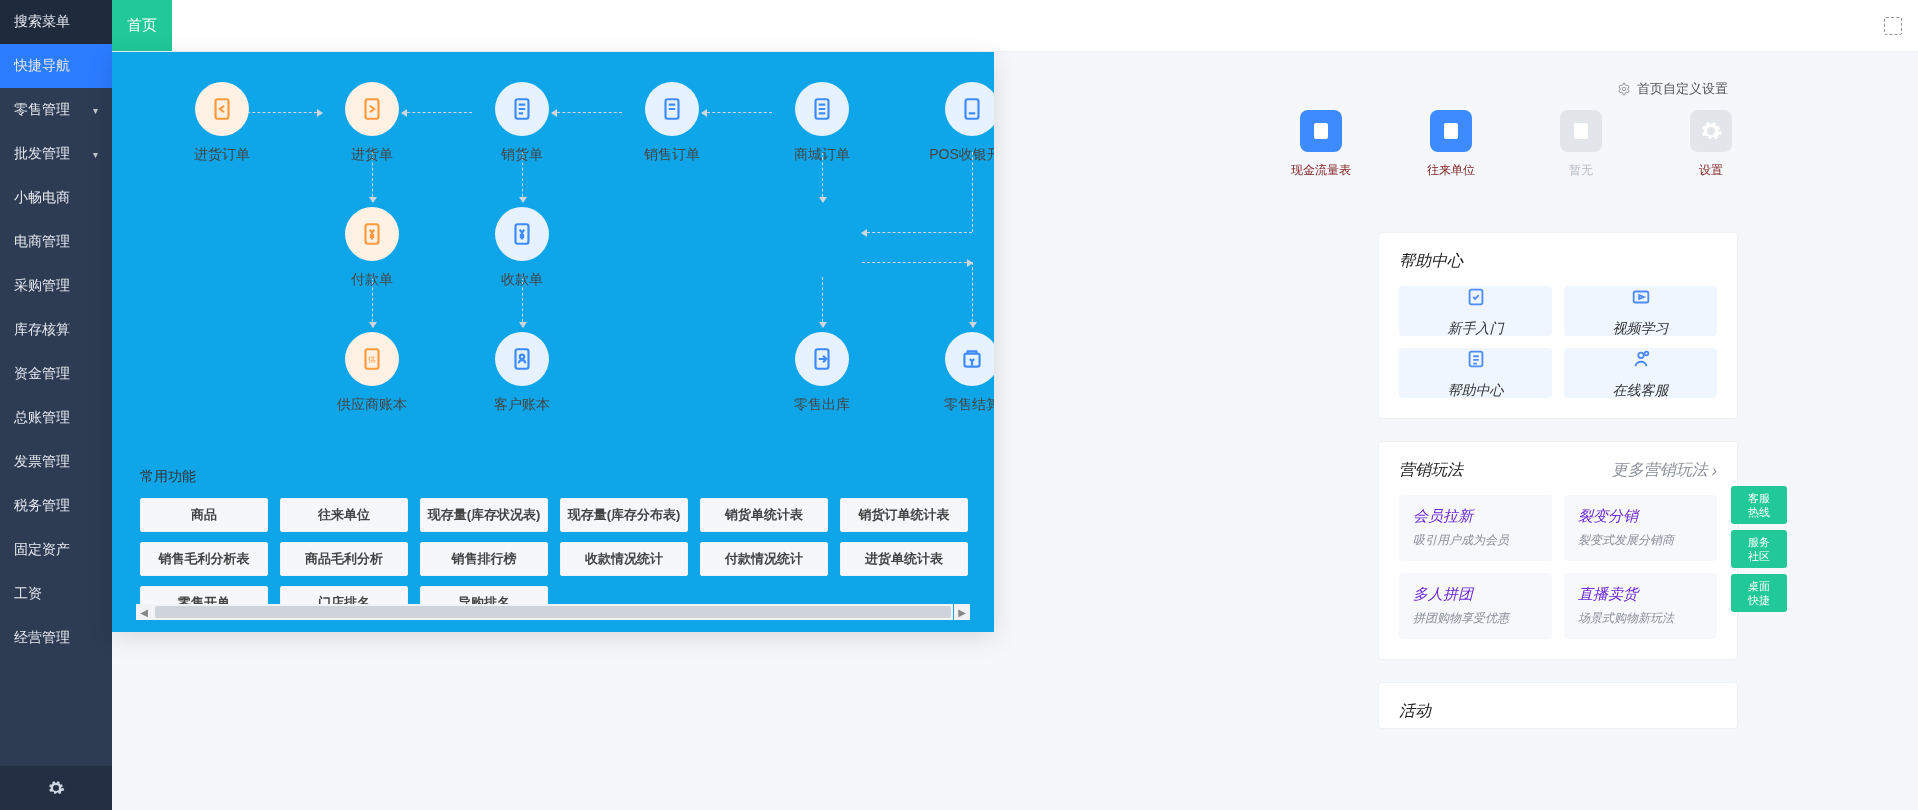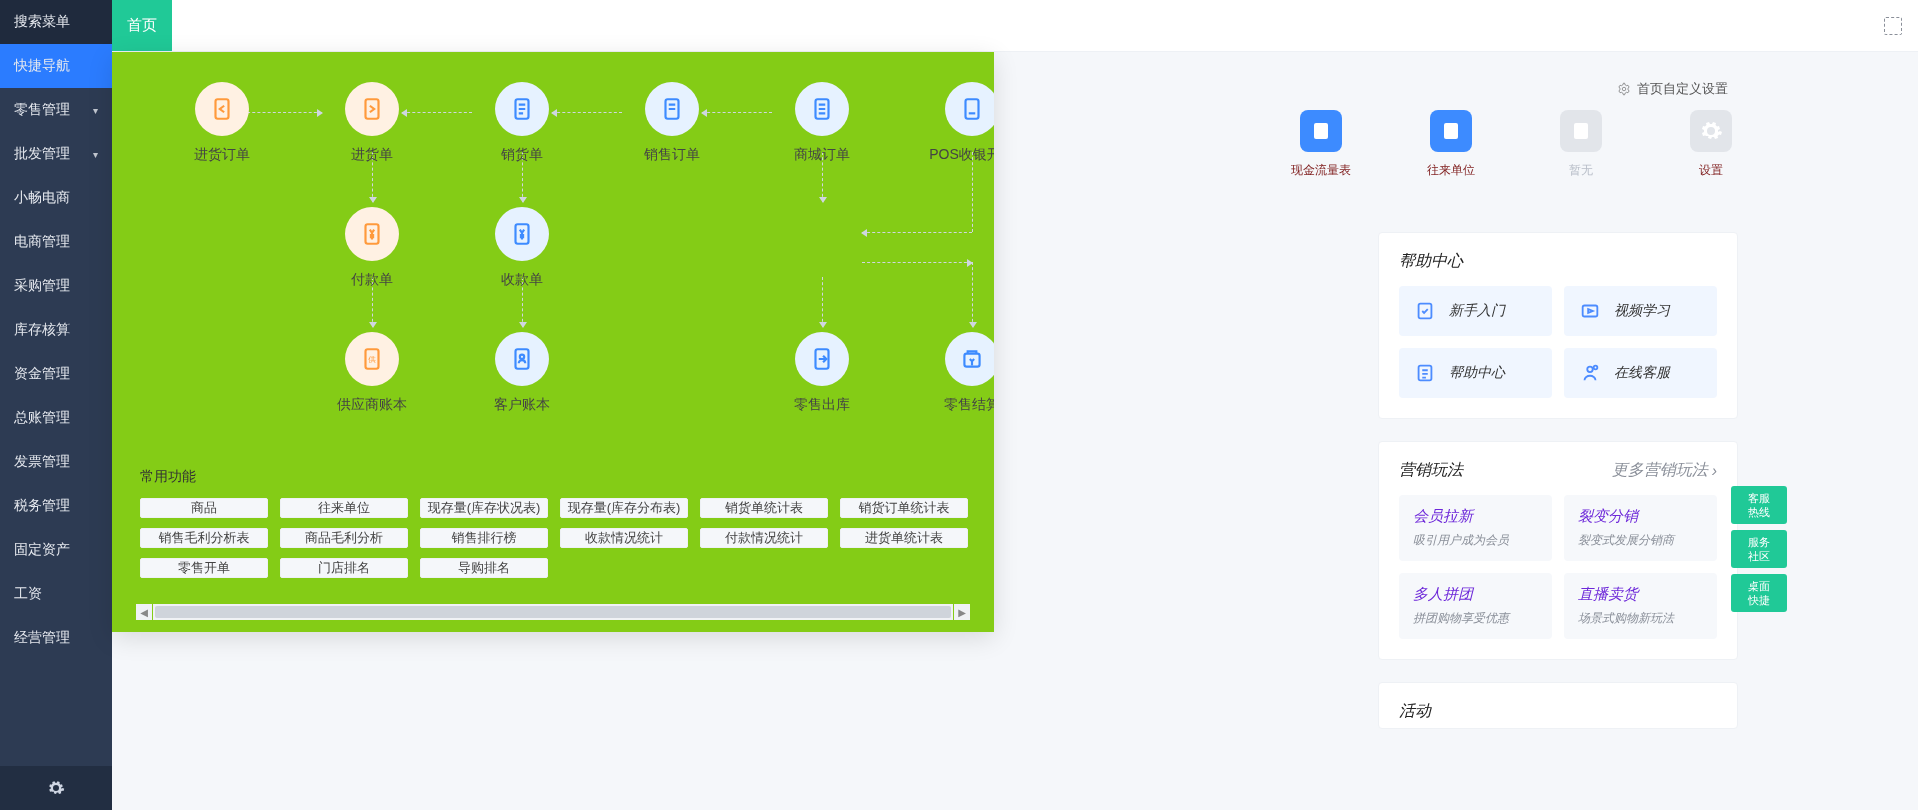--- a/index.html
+++ b/index.html
@@ -31,48 +31,48 @@
   .box-gray { background:#e2e5ea;}
   .box-gray svg { fill:#a6adb8;}
   .label-gray { color:#b8bec8 !important; }
 
   .right-cards { position:absolute; right:180px; top:180px; width:360px; }
   .card { background:#fff; border:1px solid #eef1f5; border-radius:4px; margin-bottom:22px; padding:18px 20px 20px;font-style:italic; }
   .card-title-row { display:flex; align-items:center; justify-content:space-between; margin-bottom:14px;}
   .card-title { font-size:16px; color:#222; font-weight:500;}
   .card-more { font-size:16px; color:#8a8f99; display:flex; align-items:center; gap:4px;}
   .help-grid { display:grid; grid-template-columns:1fr 1fr; gap:12px; }
-  .help-item { background:#f0f6ff; border-radius:4px; height:50px; display:flex; align-items:center; gap:12px; padding:0 14px; color:#333;}
+  .help-item { background:#f0f6ff; border-radius:4px; height:50px; display:flex; align-items:center; gap:12px; padding:0 14px; color:#333;flex-direction:column;}
   .help-item .icon-box { width:24px; height:24px; display:flex; align-items:center; justify-content:center;}
   .help-item .icon-box svg { width:22px; height:22px; fill:none; stroke:#4d8cff; stroke-width:2;}
   .marketing-grid { display:grid; grid-template-columns:1fr 1fr; gap:12px;}
   .marketing-item { background:#f6f8fb; border-radius:4px; padding:12px 14px;}
   .marketing-item .mt { font-size:15px; color:#6d28d9; margin-bottom:6px;}
   .marketing-item .ms { font-size:12px; color:#8a8f99;}
 
   
-  .flyout { position:absolute; left:112px; top:52px; width:882px; height:580px; background:#84cc16; box-shadow:0 6px 24px rgba(0,0,0,.12); overflow:hidden;}
+  .flyout { position:absolute; left:112px; top:52px; width:882px; height:580px; background:#0ea5e9; box-shadow:0 6px 24px rgba(0,0,0,.12); overflow:hidden;}
   .flow-canvas { position:relative; width:100%; height:410px;}
   .flow-node { position:absolute; width:150px; display:flex; flex-direction:column; align-items:center; gap:10px;}
   .flow-circle { width:54px; height:54px; border-radius:50%; display:flex; align-items:center; justify-content:center;}
   .flow-circle svg { width:26px; height:26px; fill:none; stroke-width:2;}
   .fc-orange { background:#fff1e3;} .fc-orange svg { stroke:#ff9a3c; }
   .fc-blue   { background:#e6f2ff;} .fc-blue   svg { stroke:#3d8bff; }
   .flow-label { font-size:14px; color:#444;}
   .arrow-h { position:absolute; height:0; border-top:1.5px dashed #cfd6e0;}
   .arrow-h::after { content:""; position:absolute; right:-1px; top:-4px; border-left:6px solid #cfd6e0; border-top:4px solid transparent; border-bottom:4px solid transparent;}
   .arrow-h.rev::after { right:auto; left:-1px; border-left:none; border-right:6px solid #cfd6e0;}
   .arrow-v { position:absolute; width:0; border-left:1.5px dashed #cfd6e0;}
   .arrow-v::after { content:""; position:absolute; bottom:-1px; left:-4px; border-top:6px solid #cfd6e0; border-left:4px solid transparent; border-right:4px solid transparent;}
   .arrow-vl { position:absolute; width:0; border-left:1.5px dashed #cfd6e0;}
 
   .common-section { padding:6px 28px 0;}
   .common-title { font-size:14px; color:#333; margin-bottom:12px;}
   .common-grid { display:grid; grid-template-columns:repeat(6, 128px); gap:10px 12px;}
-  .common-btn { height:20px; background:#f5f7fa; border:1px solid #eef1f5; display:flex; align-items:center; justify-content:center; font-size:13px; color:#444; white-space:nowrap; overflow:hidden; cursor:pointer; border-radius:2px;}
+  .common-btn { height:34px; background:#f5f7fa; border:1px solid #eef1f5; display:flex; align-items:center; justify-content:center; font-size:13px; color:#444; white-space:nowrap; overflow:hidden; cursor:pointer; border-radius:2px;font-weight:bold;}
   .scrollbar { position:absolute; left:24px; right:24px; bottom:12px; height:16px; display:flex; align-items:center;}
   .scroll-btn { width:16px; height:16px; background:#f0f2f5; display:flex; align-items:center; justify-content:center; font-size:10px; color:#888;}
   .scroll-track { flex:1; height:16px; background:#f0f2f5; margin:0 1px; position:relative;}
   .scroll-thumb { position:absolute; left:2px; top:2px; bottom:2px; right:2px; background:#cfd4db; border-radius:2px;}
 
   
   .float-side { position:absolute; right:131px; top:486px; width:56px; display:flex; flex-direction:column; gap:6px;}
   .float-btn { background:#20c997; color:#fff; font-size:11px; line-height:14px; padding:5px 4px; border-radius:3px; text-align:center; writing-mode:horizontal-tb;}
 </style>
 </head>

